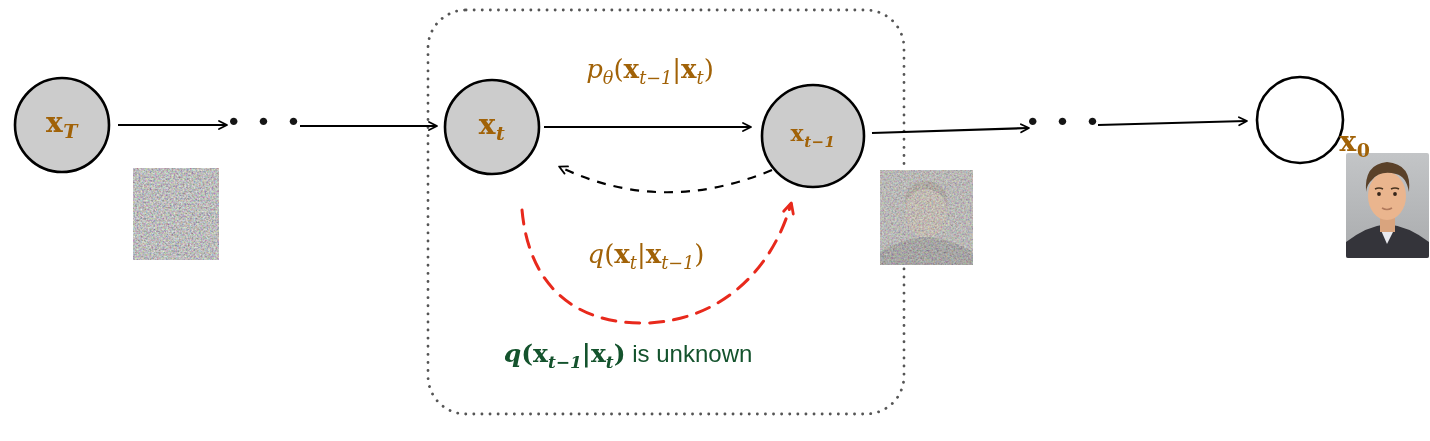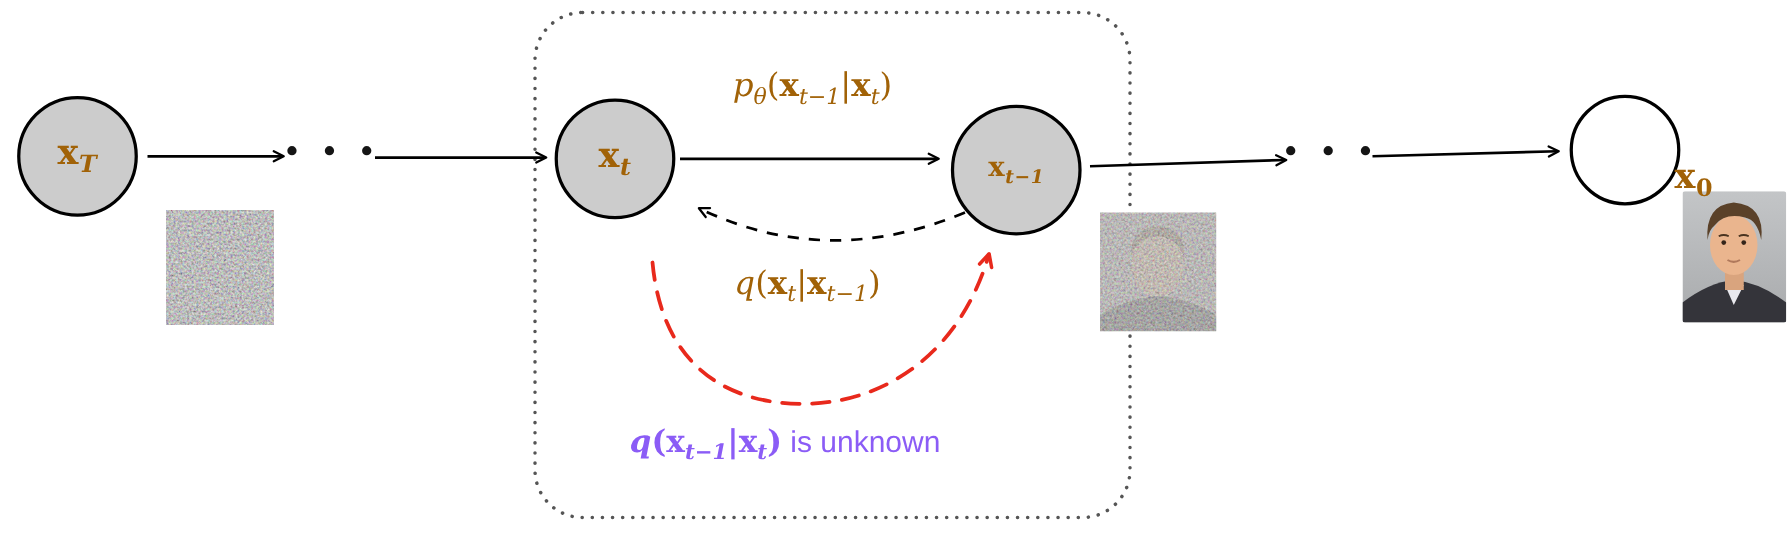--- a/index.html
+++ b/index.html
@@ -18,21 +18,21 @@
     color:#a16207;
     line-height:1;
     user-select:none;
   }
   .node-label{font-size:28px;font-weight:bold;letter-spacing:0.5px;}
   .math{font-size:26px;}
   .dots{font-size:40px;font-weight:bold;letter-spacing:1px;color:#151515;}
   .it{font-style:italic;}
   .bf{font-weight:bold;}
   .sub{font-size:0.68em;vertical-align:-0.34em;}
-  .red{color:#8b5cf6;}
+  .red{color:#14532d;}
   .red .bf{font-weight:bold;}
   .suffix{font-family:"Liberation Sans", sans-serif;font-size:0.96em;}
 </style>
 </head>
 <body>
 
 <div class="stage">
 
   <svg class="layer" width="1430" height="441" viewBox="0 0 1430 441">
     <defs>
@@ -118,21 +118,21 @@
     <span>x</span><span class="sub">0</span>
   </div>
 
   <div class="lab dots" style="left:264px;top:121px;">· · ·</div>
   <div class="lab dots" style="left:1063px;top:121px;">· · ·</div>
 
   <div class="lab math" style="left:650px;top:72px;">
     <span class="it">p</span><span class="sub it">θ</span><span>(</span><span class="bf">x</span><span class="sub it">t−1</span><span>|</span><span class="bf">x</span><span class="sub it">t</span><span>)</span>
   </div>
 
-  <div class="lab math" style="left:646px;top:230px;">
+  <div class="lab math" style="left:646px;top:257px;">
     <span class="it">q</span><span>(</span><span class="bf">x</span><span class="sub it">t</span><span>|</span><span class="bf">x</span><span class="sub it">t−1</span><span>)</span>
   </div>
 
   <div class="lab math red" style="left:628px;top:356px;font-size:25px;">
     <span class="it bf">q</span><span class="bf">(</span><span class="bf">x</span><span class="sub it bf">t−1</span><span class="bf">|</span><span class="bf">x</span><span class="sub it bf">t</span><span class="bf">)</span><span class="suffix"> is unknown</span>
   </div>
 
 </div>
 
 </body></html>

